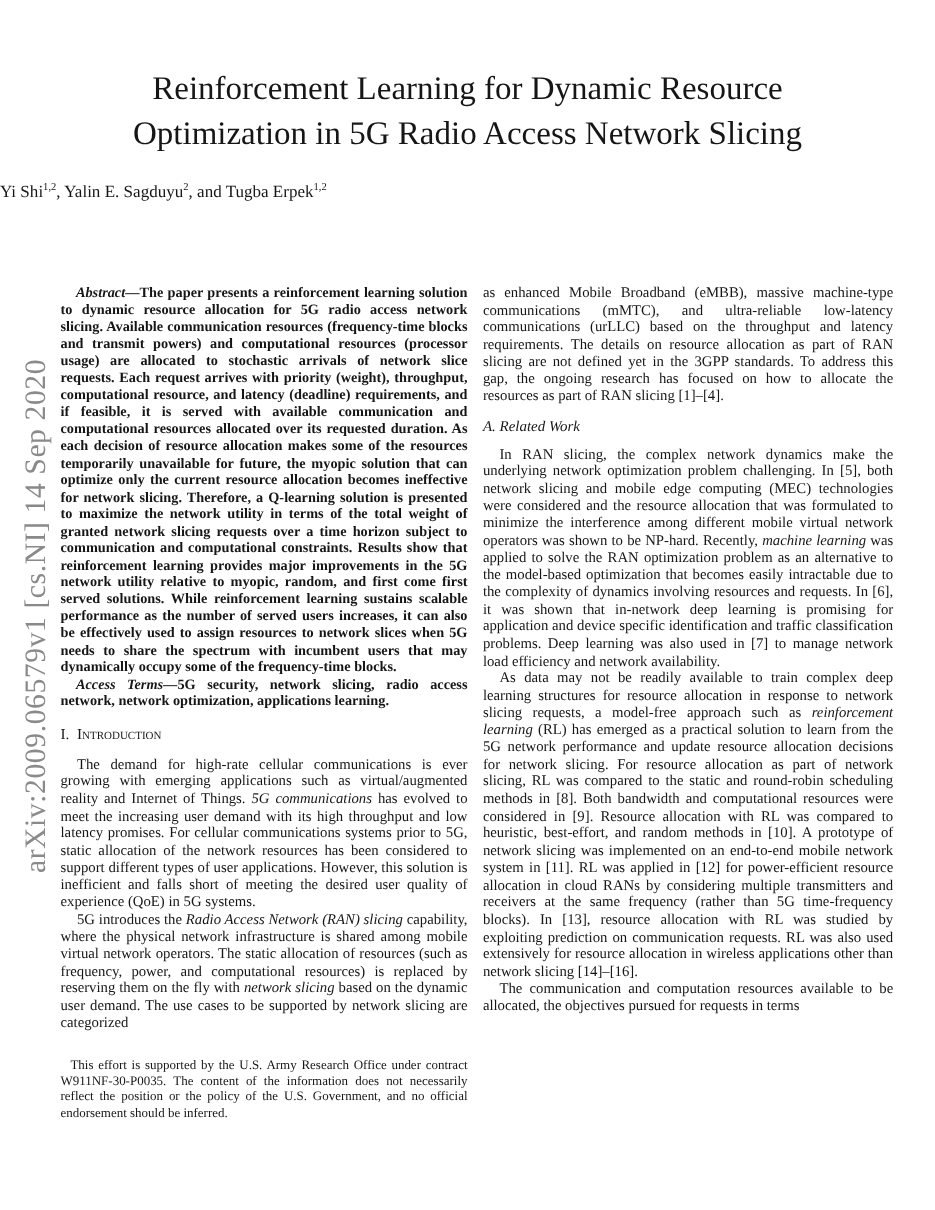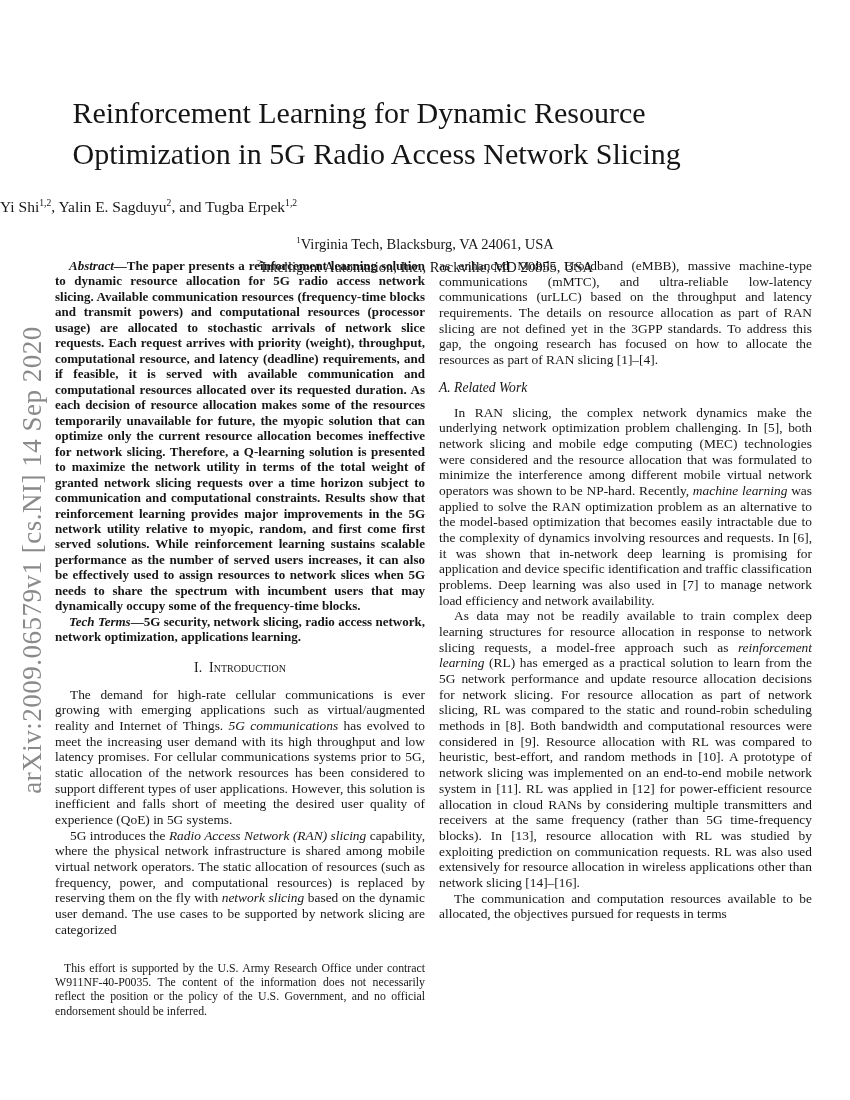--- a/index.html
+++ b/index.html
@@ -9,22 +9,22 @@
     position:relative; width:850px; height:1100px;
     background:#ffffff; color:#161616; overflow:hidden;
   }
   .arxiv-banner {
     position:absolute; left:32px; top:560px;
     transform:translate(-50%,-50%) rotate(-90deg);
     white-space:nowrap;
     font-size:27px; color:#8a8a8a; letter-spacing:0.5px;
   }
   .title {
-    margin:92px auto 0; max-width:705px;
-    font-size:30px; line-height:1.38;
+    margin:60px auto 0; max-width:705px;
+    text-align:center; font-size:30px; line-height:1.38;
     font-weight:400;
   }
   .authors { margin-top:23px; font-size:15.5px; }
   .affils  { text-align:center; margin-top:17px; font-size:14.5px; line-height:1.6; }
   sup { font-size:0.62em; vertical-align:super; line-height:0; }
   .columns {
     position:absolute; left:55px; top:258px; width:757px; height:760px;
     display:flex; gap:14px;
   }
   .col { width:370px; }
@@ -33,21 +33,21 @@
   p.abs {
     font-size:13px; font-weight:bold; line-height:1.19;
     text-align:justify; text-indent:14px;
   }
   p.body {
     font-size:13.4px; line-height:1.17;
     text-align:justify; text-indent:15px;
   }
   p.noindent { text-indent:0; }
   .section {
-    font-size:13.8px; font-weight:400; text-align:center;
+    font-size:13.8px; font-weight:400; 
     margin:15px 0 11px;
   }
   .subsection {
     font-size:13.6px; font-weight:400; text-align:left;
     margin:12px 0 9px;
   }
   .footnote {
     margin-top:auto; font-size:11.8px; line-height:1.21;
     text-align:justify; text-indent:9px;
   }
@@ -56,34 +56,30 @@
 <body>
 
 <div class="page">
 
   <div class="arxiv-banner">arXiv:2009.06579v1 [cs.NI] 14 Sep 2020</div>
 
   <h1 class="title">Reinforcement Learning for Dynamic Resource Optimization in 5G Radio Access Network Slicing</h1>
 
   <div class="authors"><span>Yi Shi</span><sup>1,2</sup><span>, Yalin E. Sagduyu</span><sup>2</sup><span>, and Tugba Erpek</span><sup>1,2</sup></div>
 
-  <div class="affils">
-    <div><sup>1</sup><span>Virginia Tech, Blacksburg, VA 24061, USA</span></div>
-    <div><sup>2</sup><span>Intelligent Automation, Inc., Rockville, MD 20855, USA</span></div>
-  </div>
 
   <div class="columns">
 
     <div class="col left">
       <p class="abs"><span style="font-style: italic; font-weight: bold;">Abstract</span><span style="font-weight: bold;">—The paper presents a reinforcement learning solution to dynamic resource allocation for 5G radio access network slicing. Available communication resources (frequency-time blocks and transmit powers) and computational resources (processor usage) are allocated to stochastic arrivals of network slice requests. Each request arrives with priority (weight), throughput, computational resource, and latency (deadline) requirements, and if feasible, it is served with available communication and computational resources allocated over its requested duration. As each decision of resource allocation makes some of the resources temporarily unavailable for future, the myopic solution that can optimize only the current resource allocation becomes ineffective for network slicing. Therefore, a Q-learning solution is presented to maximize the network utility in terms of the total weight of granted network slicing requests over a time horizon subject to communication and computational constraints. Results show that reinforcement learning provides major improvements in the 5G network utility relative to myopic, random, and first come first served solutions. While reinforcement learning sustains scalable performance as the number of served users increases, it can also be effectively used to assign resources to network slices when 5G needs to share the spectrum with incumbent users that may dynamically occupy some of the frequency-time blocks.</span></p>
-      <p class="abs"><span style="font-style: italic; font-weight: bold;">Tech Terms</span><span style="font-weight: bold;">—5G security, network slicing, radio access network, network optimization, applications learning.</span></p>
+      <p class="abs"><span style="font-style: italic; font-weight: bold;">Access Terms</span><span style="font-weight: bold;">—5G security, network slicing, radio access network, network optimization, applications learning.</span></p>
       <h2 class="section"><span>I.&nbsp; </span><span style="font-variant: small-caps;">Introduction</span></h2>
       <p class="body"><span>The demand for high-rate cellular communications is ever growing with emerging applications such as virtual/augmented reality and Internet of Things. </span><span style="font-style: italic;">5G communications</span><span> has evolved to meet the increasing user demand with its high throughput and low latency promises. For cellular communications systems prior to 5G, static allocation of the network resources has been considered to support different types of user applications. However, this solution is inefficient and falls short of meeting the desired user quality of experience (QoE) in 5G systems.</span></p>
       <p class="body"><span>5G introduces the </span><span style="font-style: italic;">Radio Access Network (RAN) slicing</span><span> capability, where the physical network infrastructure is shared among mobile virtual network operators. The static allocation of resources (such as frequency, power, and computational resources) is replaced by reserving them on the fly with </span><span style="font-style: italic;">network slicing</span><span> based on the dynamic user demand. The use cases to be supported by network slicing are categorized</span></p>
-      <div class="footnote"><span>This effort is supported by the U.S. Army Research Office under contract W911NF-40-P0035. The content of the information does not necessarily reflect the position or the policy of the U.S. Government, and no official endorsement should be inferred.</span></div>
+      <div class="footnote"><span>This effort is supported by the U.S. Army Research Office under contract W911NF-30-P0035. The content of the information does not necessarily reflect the position or the policy of the U.S. Government, and no official endorsement should be inferred.</span></div>
     </div>
 
     <div class="col right">
       <p class="body noindent"><span>as enhanced Mobile Broadband (eMBB), massive machine-type communications (mMTC), and ultra-reliable low-latency communications (urLLC) based on the throughput and latency requirements. The details on resource allocation as part of RAN slicing are not defined yet in the 3GPP standards. To address this gap, the ongoing research has focused on how to allocate the resources as part of RAN slicing [1]–[4].</span></p>
       <h3 class="subsection"><span style="font-style: italic;">A. Related Work</span></h3>
       <p class="body"><span>In RAN slicing, the complex network dynamics make the underlying network optimization problem challenging. In [5], both network slicing and mobile edge computing (MEC) technologies were considered and the resource allocation that was formulated to minimize the interference among different mobile virtual network operators was shown to be NP-hard. Recently, </span><span style="font-style: italic;">machine learning</span><span> was applied to solve the RAN optimization problem as an alternative to the model-based optimization that becomes easily intractable due to the complexity of dynamics involving resources and requests. In [6], it was shown that in-network deep learning is promising for application and device specific identification and traffic classification problems. Deep learning was also used in [7] to manage network load efficiency and network availability.</span></p>
       <p class="body"><span>As data may not be readily available to train complex deep learning structures for resource allocation in response to network slicing requests, a model-free approach such as </span><span style="font-style: italic;">reinforcement learning</span><span> (RL) has emerged as a practical solution to learn from the 5G network performance and update resource allocation decisions for network slicing. For resource allocation as part of network slicing, RL was compared to the static and round-robin scheduling methods in [8]. Both bandwidth and computational resources were considered in [9]. Resource allocation with RL was compared to heuristic, best-effort, and random methods in [10]. A prototype of network slicing was implemented on an end-to-end mobile network system in [11]. RL was applied in [12] for power-efficient resource allocation in cloud RANs by considering multiple transmitters and receivers at the same frequency (rather than 5G time-frequency blocks). In [13], resource allocation with RL was studied by exploiting prediction on communication requests. RL was also used extensively for resource allocation in wireless applications other than network slicing [14]–[16].</span></p>
       <p class="body"><span>The communication and computation resources available to be allocated, the objectives pursued for requests in terms</span></p>
     </div>
 

